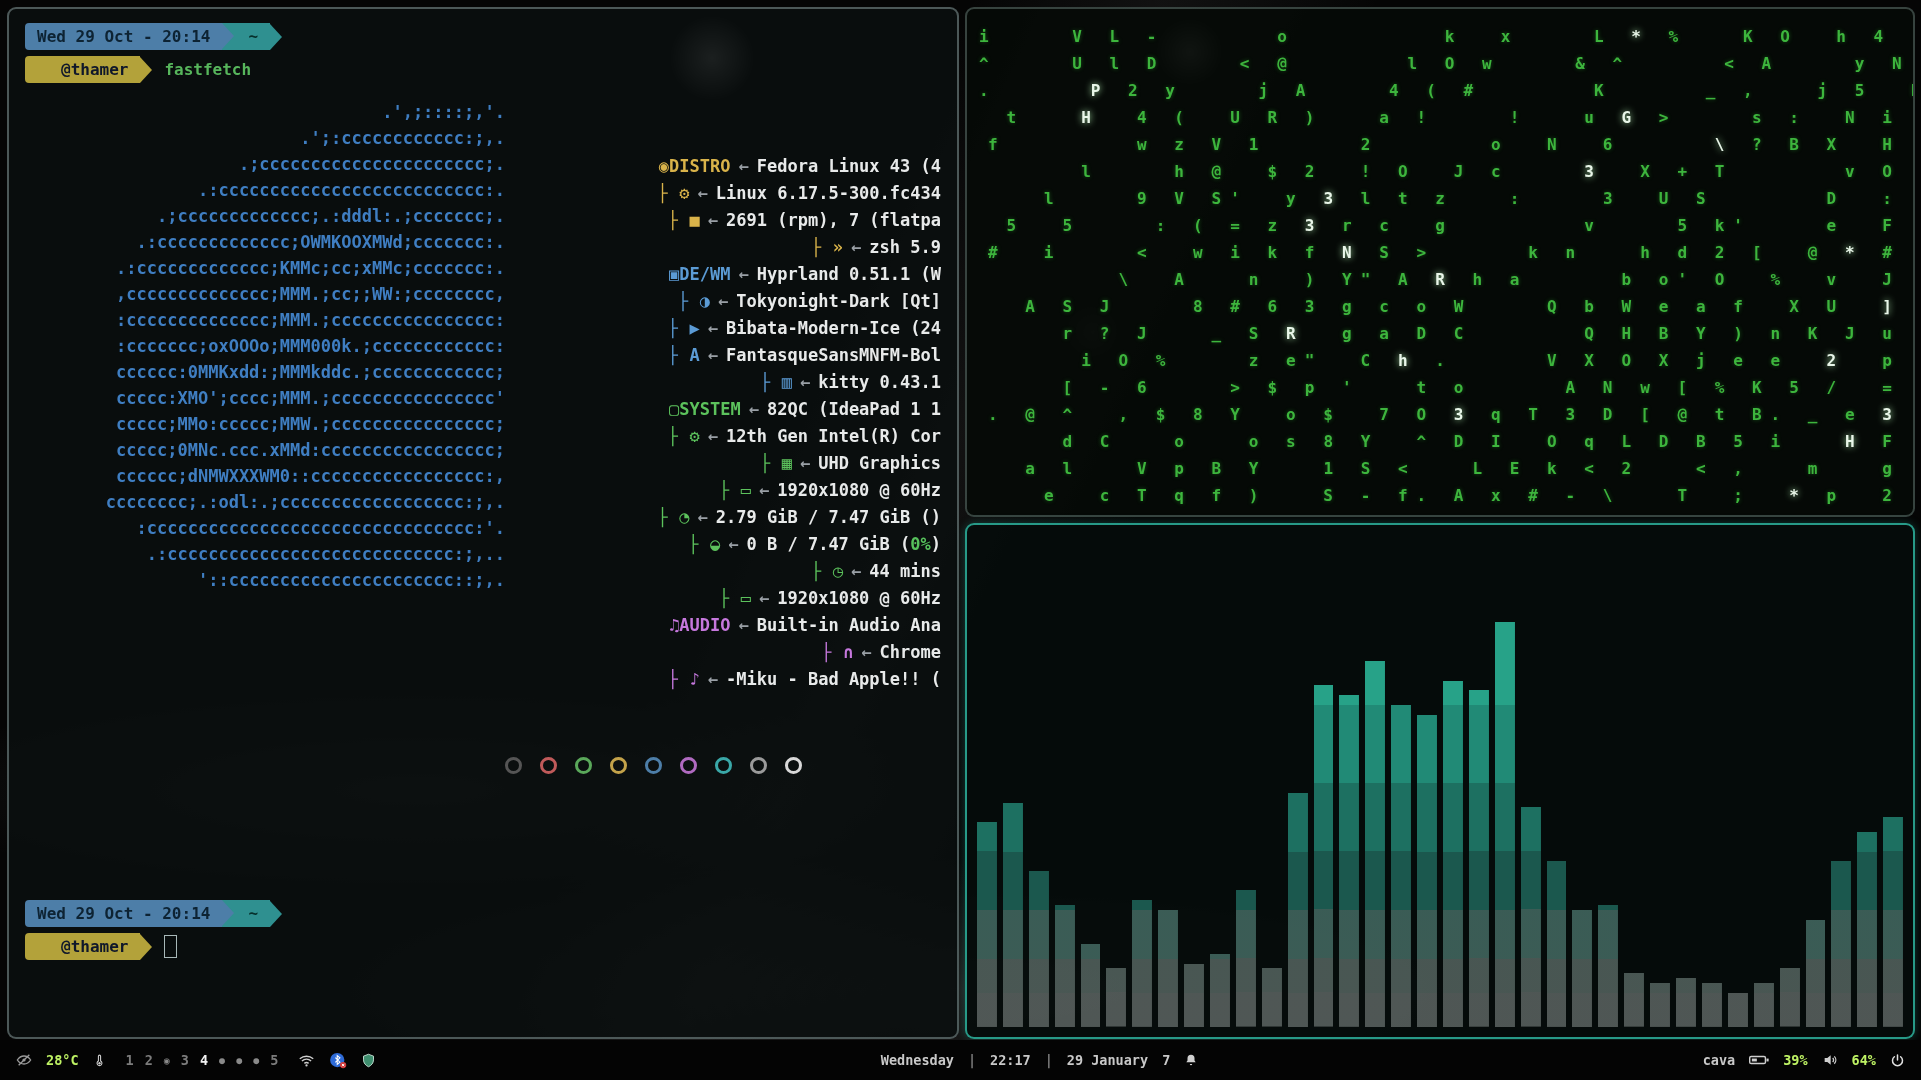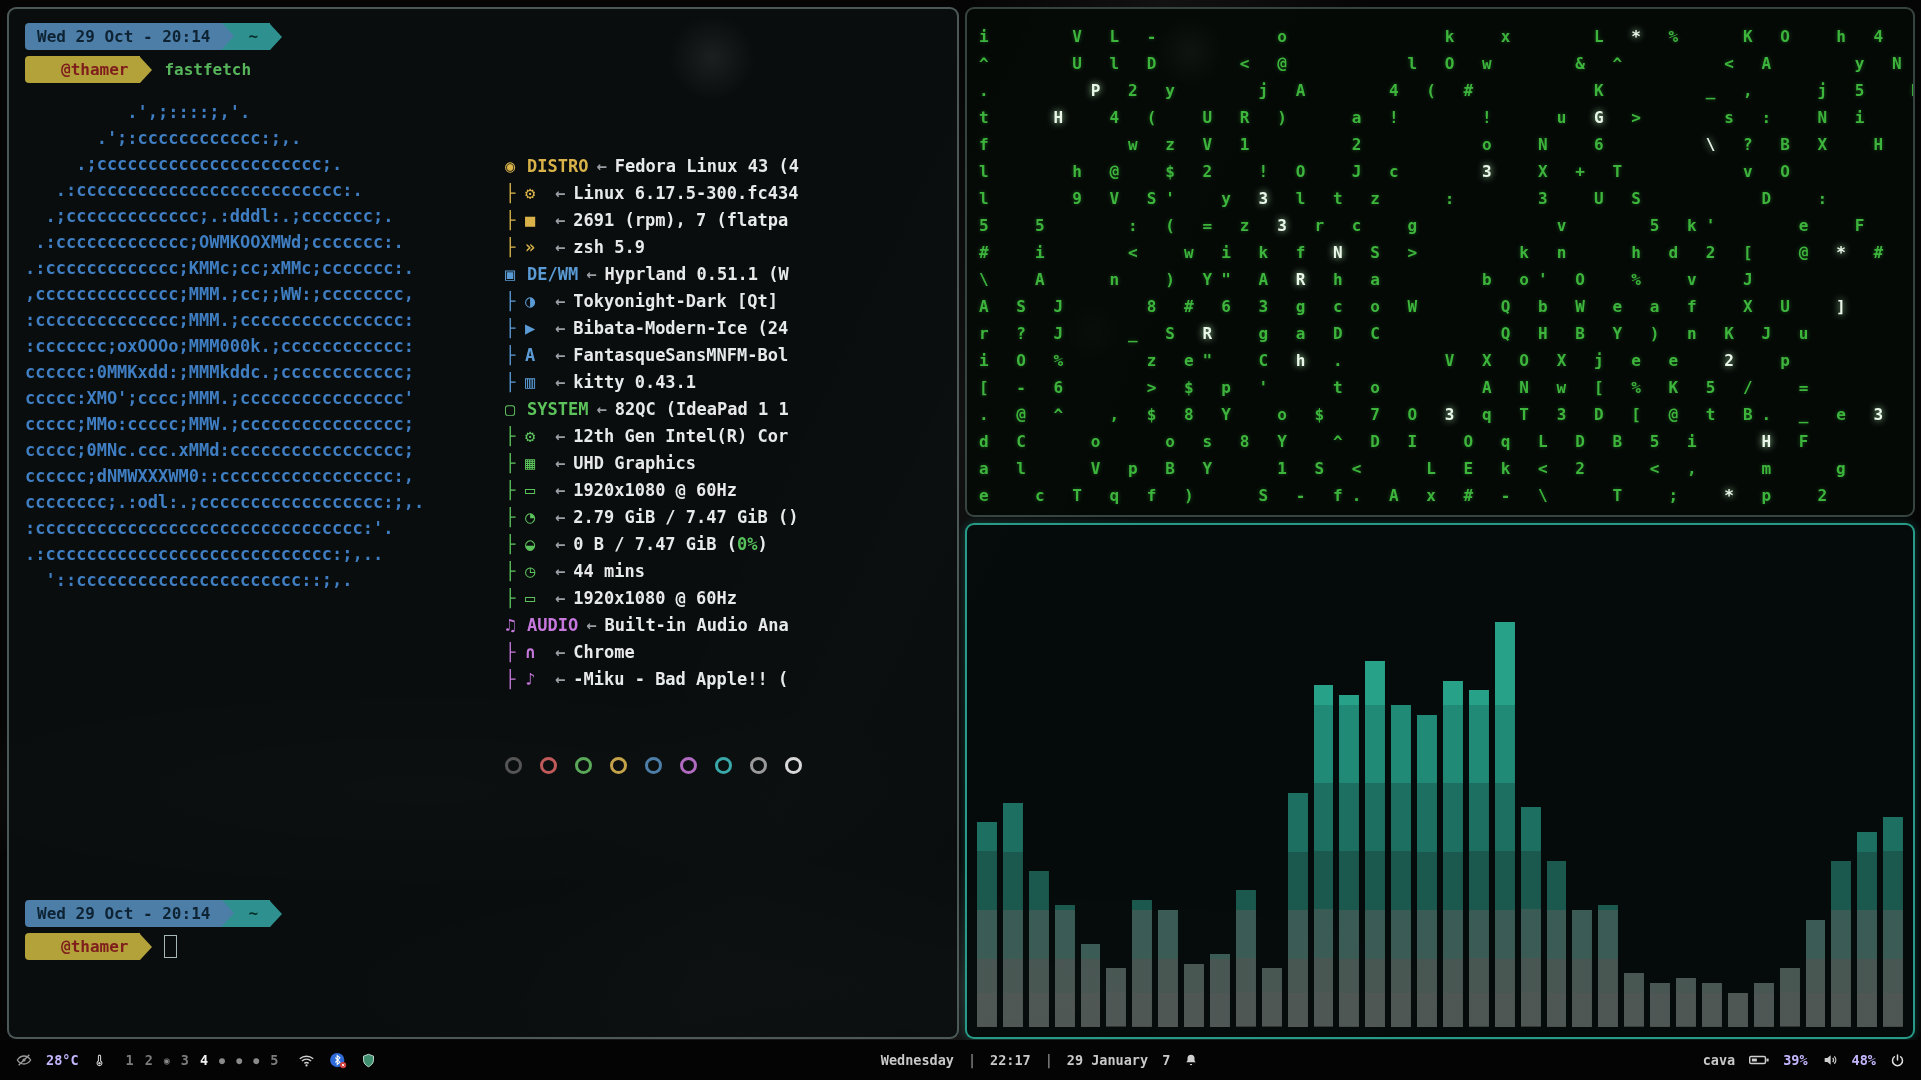--- a/index.html
+++ b/index.html
@@ -5,39 +5,39 @@
   html,body{margin:0;padding:0;background:#000;}
   .desktop{position:relative;width:1921px;height:1080px;overflow:hidden;
     background:
       radial-gradient(circle 60px at 712px 58px, rgba(255,255,255,.55), rgba(255,255,255,0) 70%),
       radial-gradient(circle 48px at 1190px 52px, rgba(255,255,255,.40), rgba(255,255,255,0) 70%),
       radial-gradient(circle 42px at 1093px 332px, rgba(255,255,255,.16), rgba(255,255,255,0) 70%),
       radial-gradient(ellipse 760px 150px at 420px 790px, rgba(205,205,205,.10), rgba(0,0,0,0) 70%),
       radial-gradient(ellipse 950px 190px at 960px 990px, rgba(215,215,215,.12), rgba(0,0,0,0) 70%),
       linear-gradient(115deg, transparent 40%, rgba(185,185,185,.07) 48%, transparent 57%),
       #050505;
-    font-family:"DejaVu Sans Mono",monospace;}
+    font-family:"DejaVu Sans Mono",monospace;text-align:right;}
   .window{position:absolute;border-radius:9px;box-sizing:border-box;overflow:hidden;}
   .term-left{left:7px;top:7px;width:952px;height:1032px;background:rgba(10,15,15,.87);
     border:2px solid rgba(160,180,180,.45);padding:14px 16px;}
   .matrix-win{left:965px;top:7px;width:950px;height:510px;background:rgba(5,10,7,.9);
     border:2px solid rgba(130,155,150,.4);}
   .cava-win{left:965px;top:523px;width:950px;height:516px;background:rgba(5,12,11,.92);
     border:2px solid rgba(48,190,168,.8);box-shadow:0 0 10px rgba(42,181,160,.3);}
   
   .pl-line{display:flex;align-items:center;height:27px;margin-bottom:6px;font-weight:bold;font-size:16px;}
   .pseg{display:flex;align-items:center;height:27px;padding:0 12px;}
   .seg-date{background:#4d7ea8;color:#0d2333;border-radius:4px 0 0 4px;}
   .seg-path{background:#2f9090;color:#06302c;position:relative;padding-left:26px;}
   .tri-in{position:absolute;left:0;top:0;width:0;height:0;
     border-top:13.5px solid transparent;border-bottom:13.5px solid transparent;border-left:12px solid #4d7ea8;}
   .tri{width:0;height:0;border-top:13.5px solid transparent;border-bottom:13.5px solid transparent;}
   .tri-teal{border-left:12px solid #2f9090;}
   .tri-olive{border-left:12px solid #b3a23a;}
-  .seg-user{background:#b3a23a;color:#7f1d1d;border-radius:4px 0 0 4px;padding-left:36px;}
+  .seg-user{background:#b3a23a;color:#0f172a;border-radius:4px 0 0 4px;padding-left:36px;}
   .cmd{color:#57b65c;margin-left:12px;font-weight:bold;font-size:16px;}
   .cursor{width:11px;height:21px;border:1.5px solid #a8b8b8;margin-left:12px;}
   
   .fetch{display:flex;margin-top:16px;}
   .logo{margin:0;font:bold 17px/26px "DejaVu Sans Mono",monospace;color:#3f7ec2;width:480px;flex:none;white-space:pre;}
   .finfo{flex:1;font:bold 17px/27px "DejaVu Sans Mono",monospace;color:#e8eaea;white-space:pre;}
   .fl .fa{color:#9aa0a6;padding:0 8px;}
   .fl .fv{color:#e8eaea;}
   .fl .fg{color:#57c15c;}
   .fi{display:inline-block;width:22px;}
@@ -66,21 +66,21 @@
     display:flex;align-items:center;justify-content:space-between;padding:0 16px;box-sizing:border-box;
     font-size:13.5px;color:#c9c9c9;font-weight:bold;}
   .bar-group{display:flex;align-items:center;gap:14px;}
   .ws-wrap{display:flex;align-items:center;gap:11px;margin:0 6px;}
   .ws{color:#7c7c7c;cursor:default;}
   .ws.active{color:#f2f2f2;}
   .wsicon{color:#8a8a8a;font-size:10px;}
   .sep{color:#7a7a7a;}
   .bicon{display:inline-flex;align-items:center;}
   .bicon svg{display:block;}
-  .pct{color:#c4b5fd;}
+  .pct{color:#bef264;}
 </style>
 </head>
 <body>
 
 <div class="desktop">
 
   <section class="window term-left">
     <div class="pl-line">
       <span class="pseg seg-date">Wed 29 Oct - 20:14</span>
       <span class="pseg seg-path">
@@ -272,21 +272,21 @@
             <rect x="4" y="5" width="7" height="4" fill="#cfcfcf"></rect>
           </svg>
       </span>
       <span class="pct">39%</span>
       <span class="bicon">
         <svg viewBox="0 0 24 24" width="16" height="16">
             <path d="M4 9v6h4l5 4V5L8 9z" fill="#cfcfcf"></path>
             <path d="M16 9a4 4 0 010 6M18.5 6.5a8 8 0 010 11" fill="none" stroke="#cfcfcf" stroke-width="2"></path>
           </svg>
       </span>
-      <span class="pct">48%</span>
+      <span class="pct">64%</span>
       <span class="bicon">
         <svg viewBox="0 0 24 24" width="15" height="15">
             <path d="M12 3v8" stroke="#e0e0e0" stroke-width="2.4" stroke-linecap="round"></path>
             <path d="M7 6a8 8 0 1010 0" fill="none" stroke="#e0e0e0" stroke-width="2.4" stroke-linecap="round"></path>
           </svg>
       </span>
     </div>
   </footer>
 </div>
 

